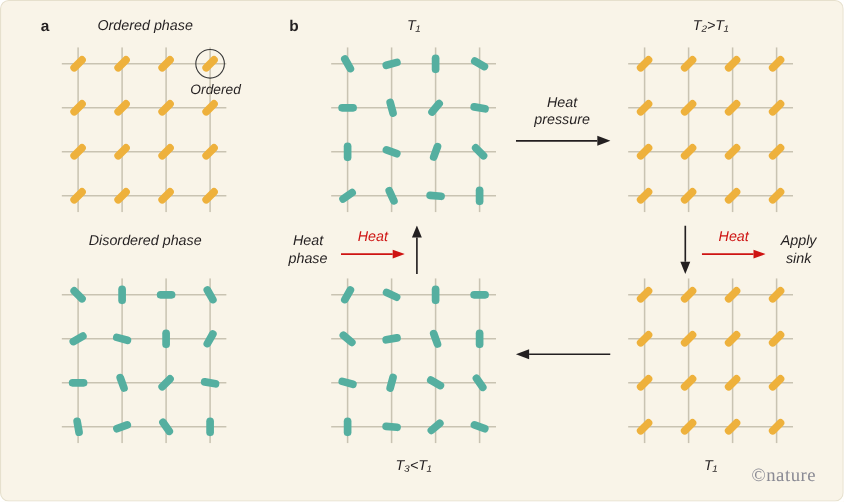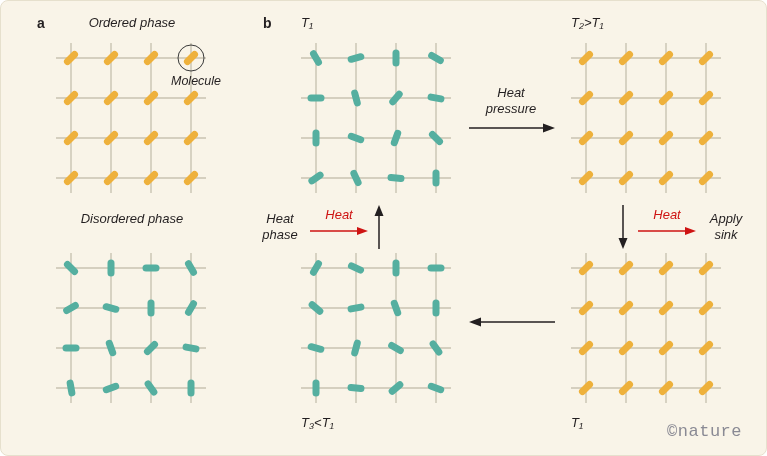--- a/index.html
+++ b/index.html
@@ -4,27 +4,27 @@
 <style>
   html,body{margin:0;padding:0;background:#ffffff;}
   .figure{
     position:relative;width:767px;height:456px;box-sizing:border-box;
     background:var(--bg);border:1px solid var(--border);border-radius:8px;
     font-family:"Liberation Sans",sans-serif;color:var(--text);overflow:hidden;
   }
   .abs{position:absolute;}
   .panel-letter{font-weight:bold;font-size:14px;}
   .caption{font-size:13px;text-align:center;line-height:1.25;font-style:italic;}
-  .temp{font-size:13px;font-style:italic;}
+  .temp{font-size:13px;font-style:italic;text-align:center;}
   .redtext{color:var(--heat-red);}
   .black-arrow line{stroke:var(--arrow-black);stroke-width:1.5;}
   .black-arrow polygon{fill:var(--arrow-black);}
   .red-arrow line{stroke:var(--heat-red);stroke-width:1.6;}
   .red-arrow polygon{fill:var(--heat-red);}
-  .nature{font-family:Liberation Mono, monospace;font-size:17px;color:var(--nature-gray);letter-spacing:0.5px;}
+  .nature{font-family:Liberation Serif, serif;font-size:17px;color:var(--nature-gray);letter-spacing:0.5px;}
   .callout-circle{fill:none;stroke:#3a3a3a;stroke-width:1;}
 </style>
 </head>
 <body>
 
 <div class="figure">
 
   <div class="abs panel-letter" style="left:36px;top:14px">a</div>
   <div class="abs caption" style="left:52px;top:14px;width:158px">Ordered phase</div>
   <svg class="abs" style="left:55px;top:42px" width="150" height="150" viewBox="0 0 150 150">
@@ -49,21 +49,21 @@
       <rect x="86.5" y="91.5" width="17" height="7" rx="3.5" fill="#eeb13c" transform="rotate(-45 95 95)"></rect>
       <rect x="126.5" y="91.5" width="17" height="7" rx="3.5" fill="#eeb13c" transform="rotate(-45 135 95)"></rect>
       <rect x="6.5" y="131.5" width="17" height="7" rx="3.5" fill="#eeb13c" transform="rotate(-45 15 135)"></rect>
       <rect x="46.5" y="131.5" width="17" height="7" rx="3.5" fill="#eeb13c" transform="rotate(-45 55 135)"></rect>
       <rect x="86.5" y="131.5" width="17" height="7" rx="3.5" fill="#eeb13c" transform="rotate(-45 95 135)"></rect>
       <rect x="126.5" y="131.5" width="17" height="7" rx="3.5" fill="#eeb13c" transform="rotate(-45 135 135)"></rect>
     </svg>
   <svg class="abs" style="left:175px;top:42px" width="30" height="30">
     <circle class="callout-circle" cx="15" cy="15" r="13"></circle>
   </svg>
-  <div class="abs caption" style="left:155px;top:73px;width:80px;font-size:12.5px">Molecule</div>
+  <div class="abs caption" style="left:155px;top:73px;width:80px;font-size:12.5px">Ordered</div>
   <div class="abs caption" style="left:52px;top:210px;width:158px">Disordered phase</div>
   <svg class="abs" style="left:55px;top:252px" width="150" height="150" viewBox="0 0 150 150">
       <line x1="15" y1="0" x2="15" y2="150" stroke="#c9c3b2" stroke-width="1.4"></line>
       <line x1="0" y1="15" x2="150" y2="15" stroke="#c9c3b2" stroke-width="1.4"></line>
       <line x1="55" y1="0" x2="55" y2="150" stroke="#c9c3b2" stroke-width="1.4"></line>
       <line x1="0" y1="55" x2="150" y2="55" stroke="#c9c3b2" stroke-width="1.4"></line>
       <line x1="95" y1="0" x2="95" y2="150" stroke="#c9c3b2" stroke-width="1.4"></line>
       <line x1="0" y1="95" x2="150" y2="95" stroke="#c9c3b2" stroke-width="1.4"></line>
       <line x1="135" y1="0" x2="135" y2="150" stroke="#c9c3b2" stroke-width="1.4"></line>
       <line x1="0" y1="135" x2="150" y2="135" stroke="#c9c3b2" stroke-width="1.4"></line>

